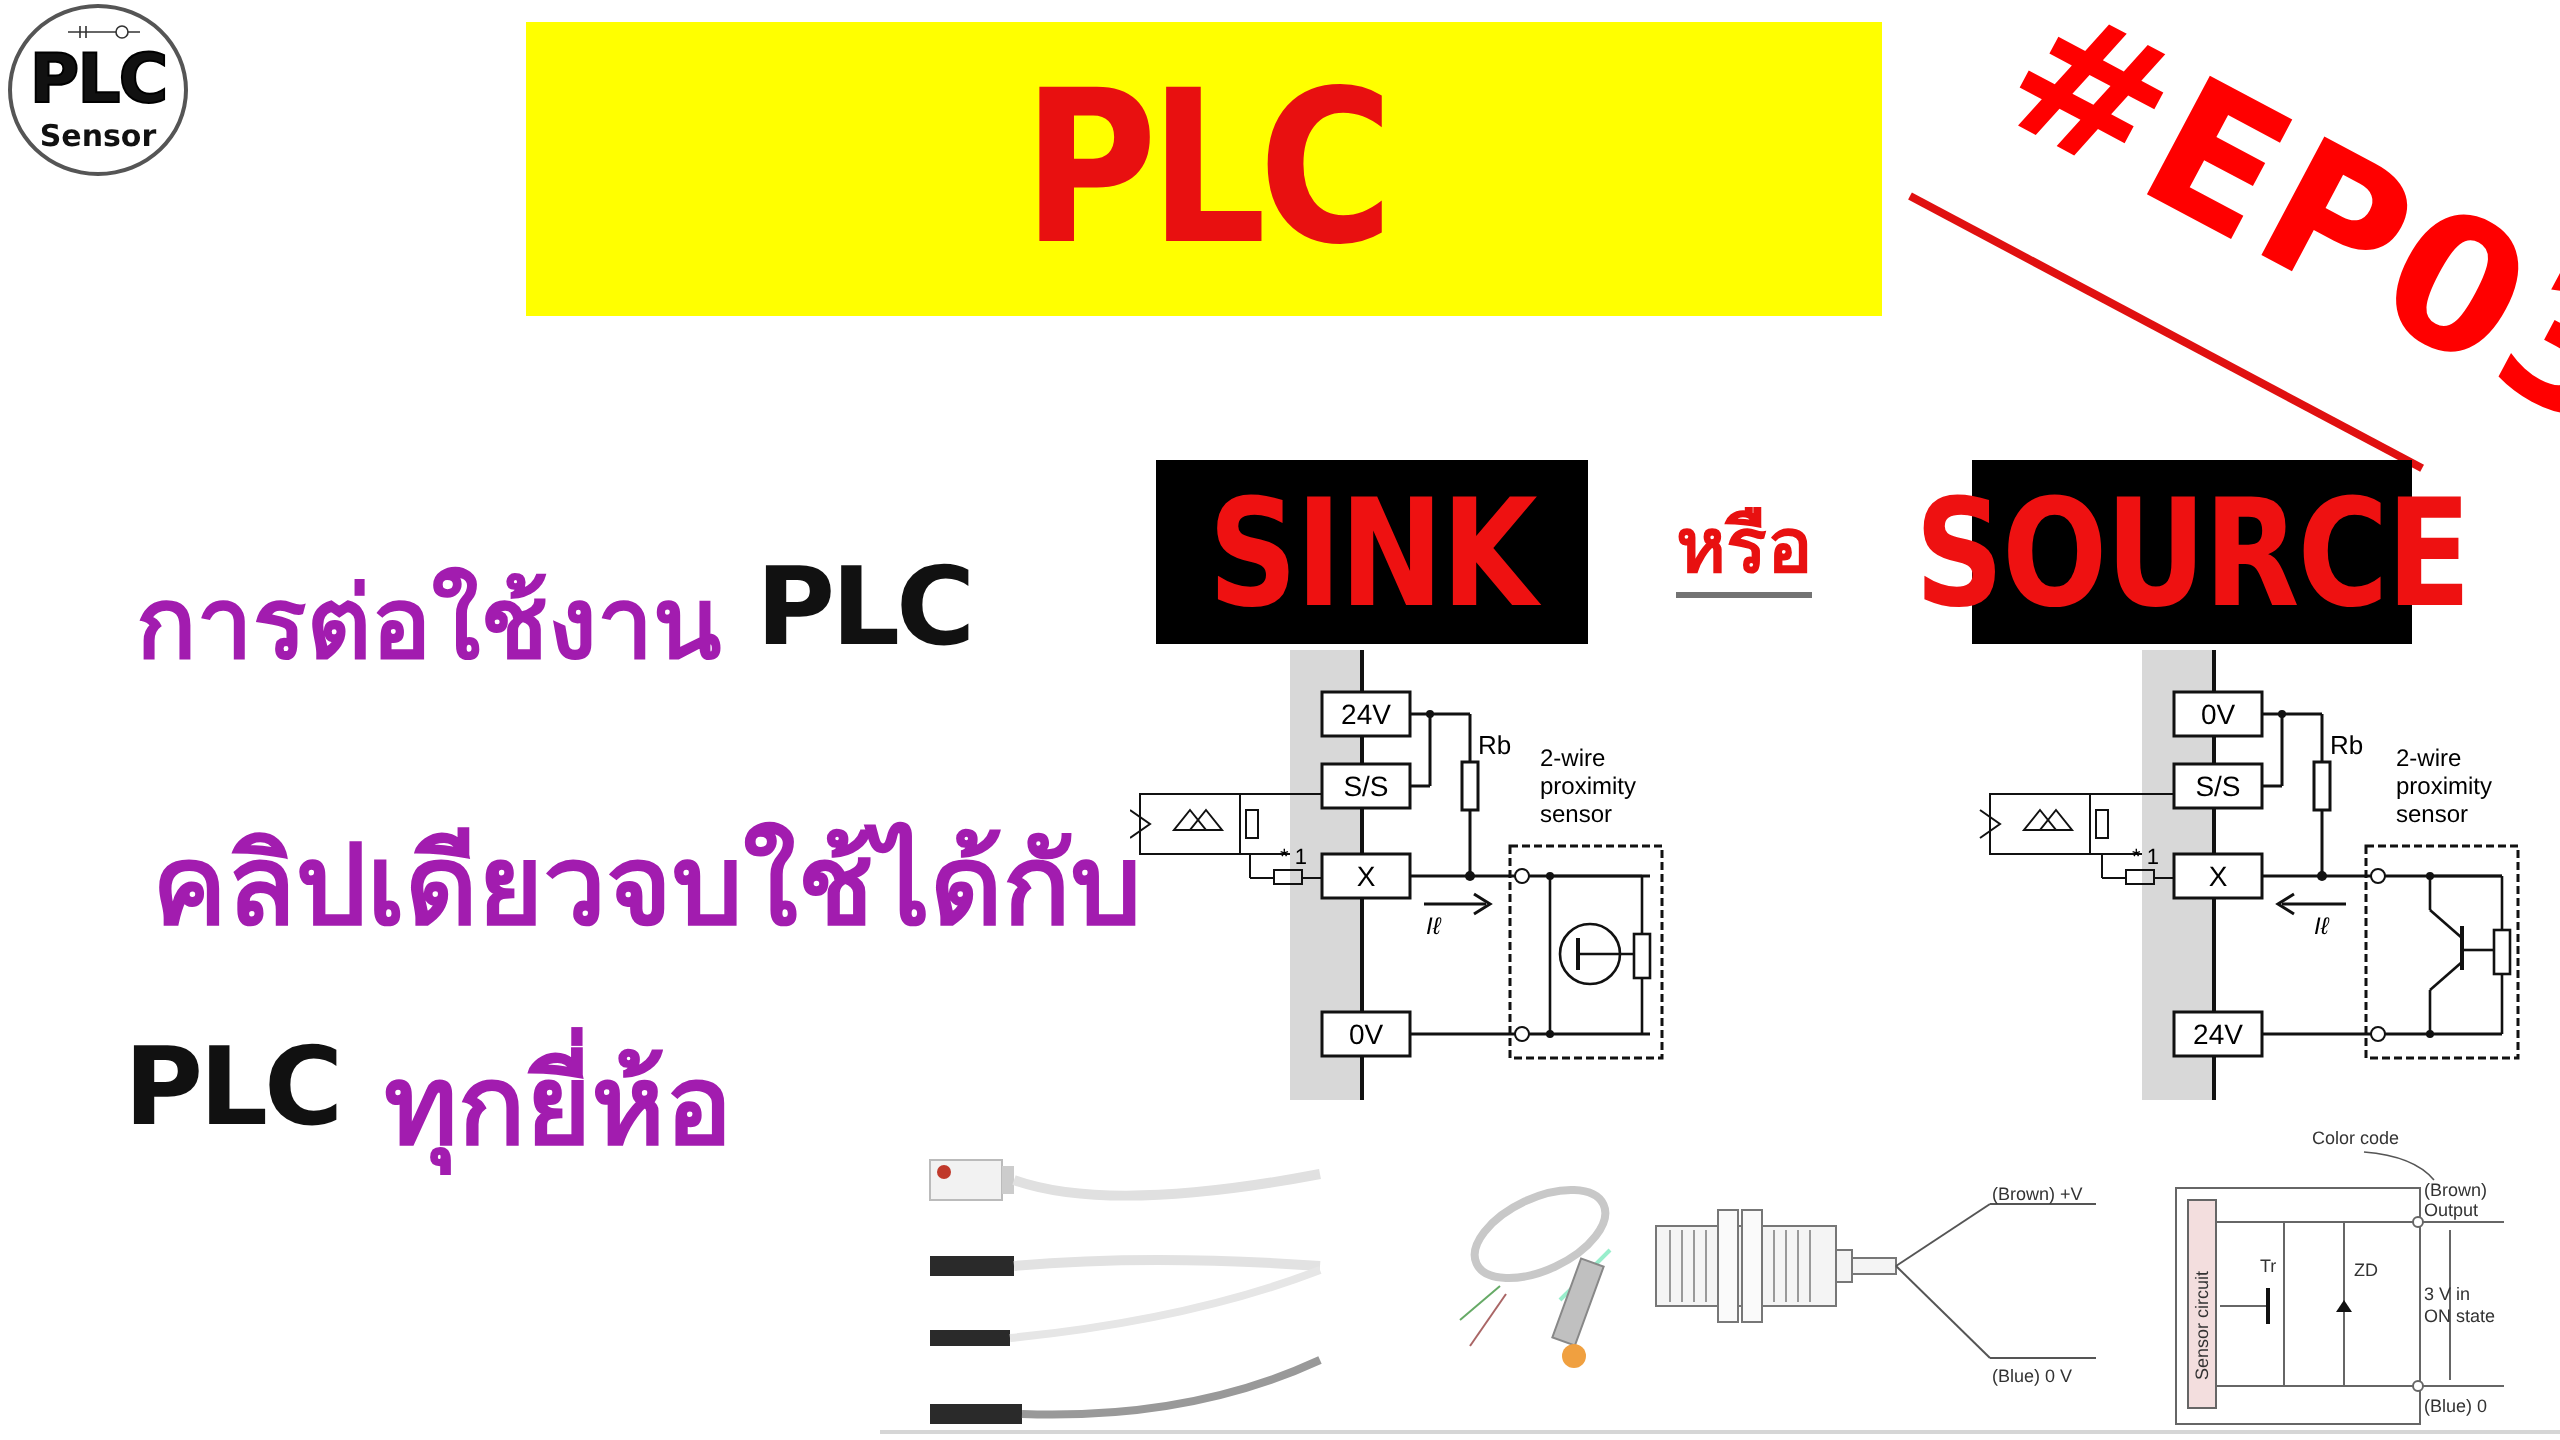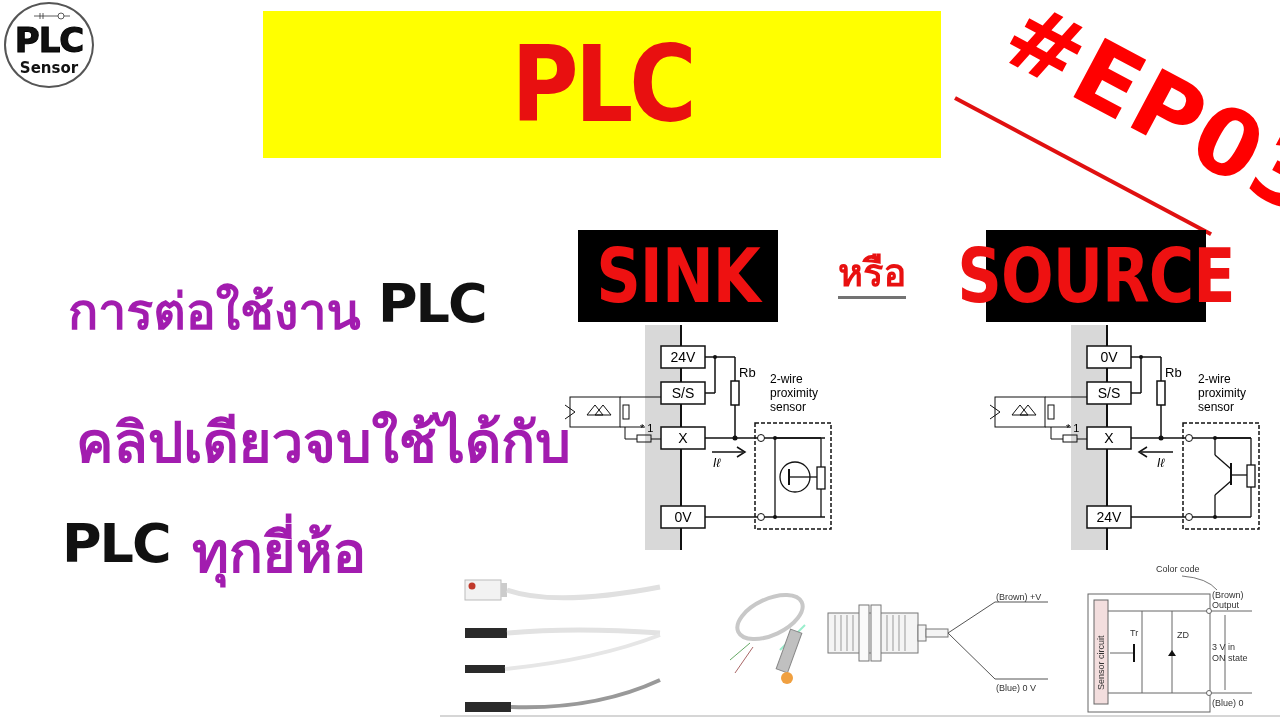--- a/index.html
+++ b/index.html
@@ -27,21 +27,21 @@
   .caption { color: #a21caf; font-family: Liberation Mono, monospace; font-weight: bold; white-space: nowrap; }
   .cap1 { left: 68px; top: 272px; font-size: 50px; }
   .cap1-plc { left: 378px; top: 272px; font-size: 54px; color: #111; font-family: "DejaVu Sans", sans-serif; font-weight: 900; letter-spacing: -2px; }
   .cap2 { left: 76px; top: 398px; font-size: 56px; }
   .cap3-plc { left: 62px; top: 512px; font-size: 54px; color: #111; font-family: "DejaVu Sans", sans-serif; font-weight: 900; letter-spacing: -2px; }
   .cap3 { left: 192px; top: 508px; font-size: 56px; }
 
   
   .label-box { background: #000; display: flex; align-items: center; justify-content: center; }
   .label-text { font-family: "DejaVu Sans", sans-serif; font-weight: 900; color: #ee1111; font-size: 62px; letter-spacing: -1px; transform: scaleY(1.2); }
-  .sink-box { left: 578px; top: 230px; width: 200px; height: 92px; }
+  .sink-box { left: 578px; top: 230px; width: 216px; height: 92px; }
   .source-box { left: 986px; top: 230px; width: 220px; height: 92px; }
   .or-text { left: 838px; top: 250px; font-family: "DejaVu Sans", sans-serif; font-weight: bold; font-size: 38px; color: #e81010; border-bottom: 3px solid #737373; line-height: 46px; }
 
   svg text { font-family: "Liberation Sans", sans-serif; }
   .divider { left: 440px; top: 715px; width: 840px; height: 2px; background: #d6d6d6; }
 </style>
 </head>
 <body>
 
 <div class="abs logo">

